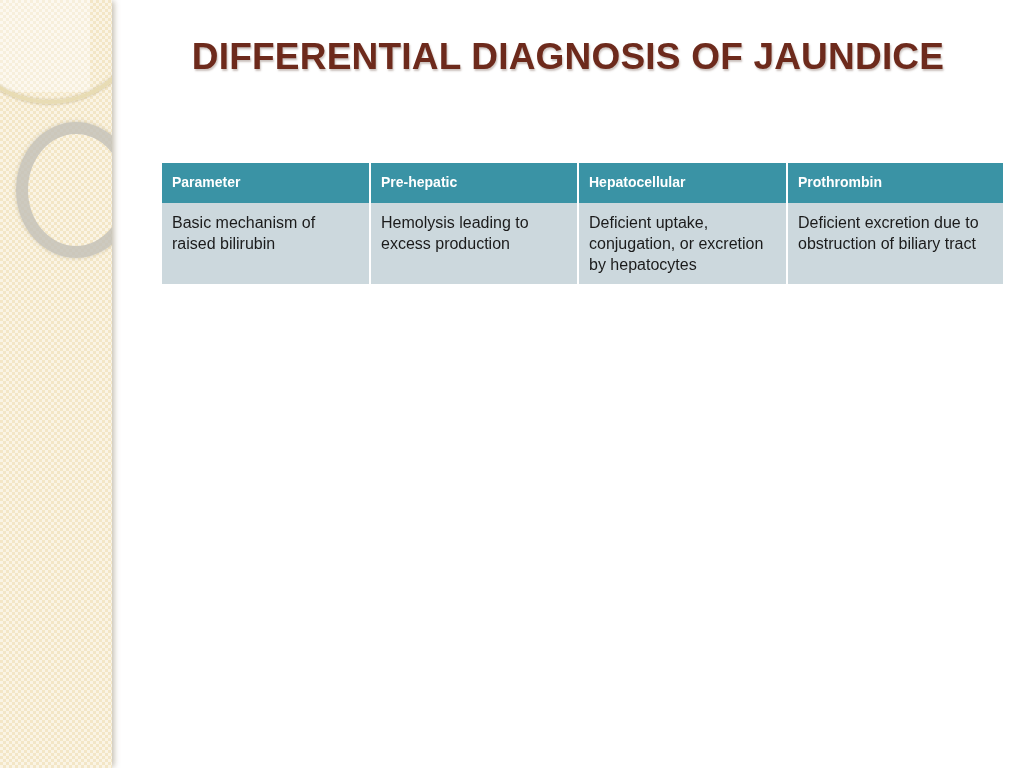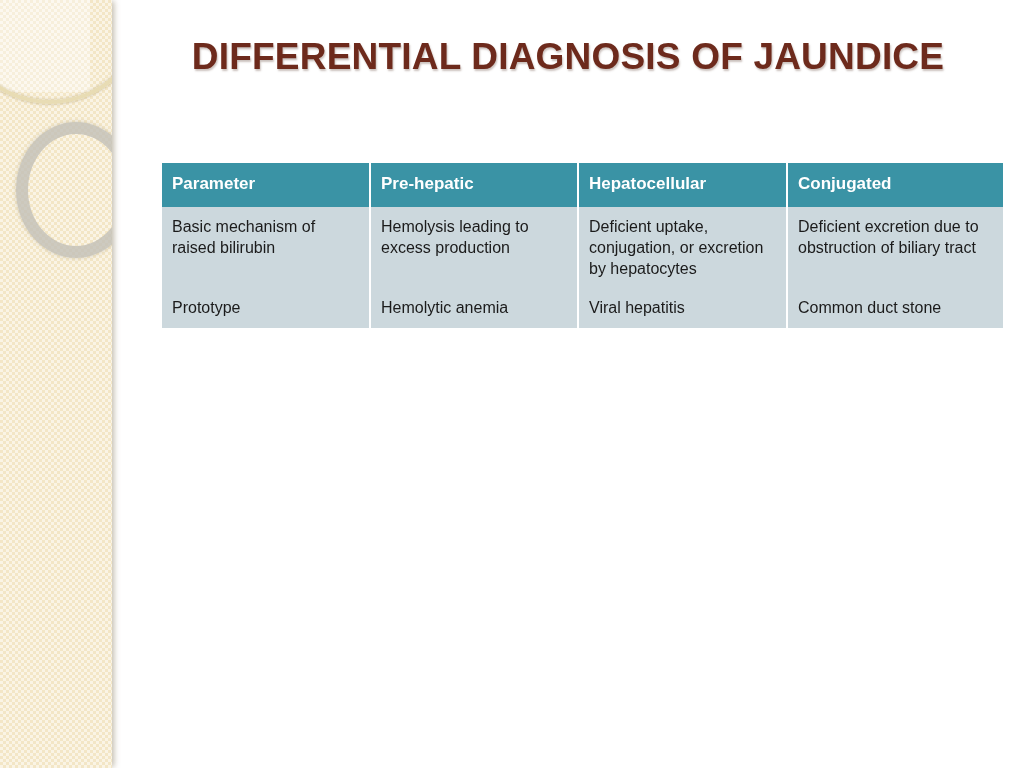--- a/index.html
+++ b/index.html
@@ -95,21 +95,21 @@
     padding: 9px 9px 9px 10px;
     font-size: 16px;
     line-height: 1.33;
     color: #1b1b1b;
     text-align: left;
   }
   .dx-table th {
     background: #3a93a5;
     color: #ffffff;
     font-weight: bold;
-    font-size: 17px;
+    font-size: 14px;
     padding-top: 10px;
     padding-bottom: 11px;
   }
   .dx-table tbody tr.row-dark td { background: #ccd8dd; }
   .dx-table tbody tr.row-light td { background: #e5eaee; }
 
   .col-1 { width: 207px; }
   .col-2 { width: 206px; }
   .col-3 { width: 207px; }
   .col-4 { width: 215px; }
@@ -130,30 +130,24 @@
     <col class="col-1">
       <col class="col-2">
       <col class="col-3">
       <col class="col-4">
   </colgroup>
   <thead>
     <tr>
       <th>Parameter</th>
       <th>Pre-hepatic</th>
       <th>Hepatocellular</th>
-      <th>Conjugated</th>
+      <th>Prothrombin</th>
     </tr>
   </thead>
   <tbody>
     <tr class="row-dark">
       <td>Basic mechanism of raised bilirubin</td>
       <td>Hemolysis leading to excess production</td>
       <td>Deficient uptake, conjugation,  or excretion by hepatocytes</td>
       <td>Deficient excretion due to obstruction of biliary  tract</td>
     </tr>
-    <tr class="row-dark">
-      <td>Prototype</td>
-      <td>Hemolytic anemia</td>
-      <td>Viral hepatitis</td>
-      <td>Common duct stone</td>
-    </tr>
   </tbody>
 </table>
 
 </body></html>

